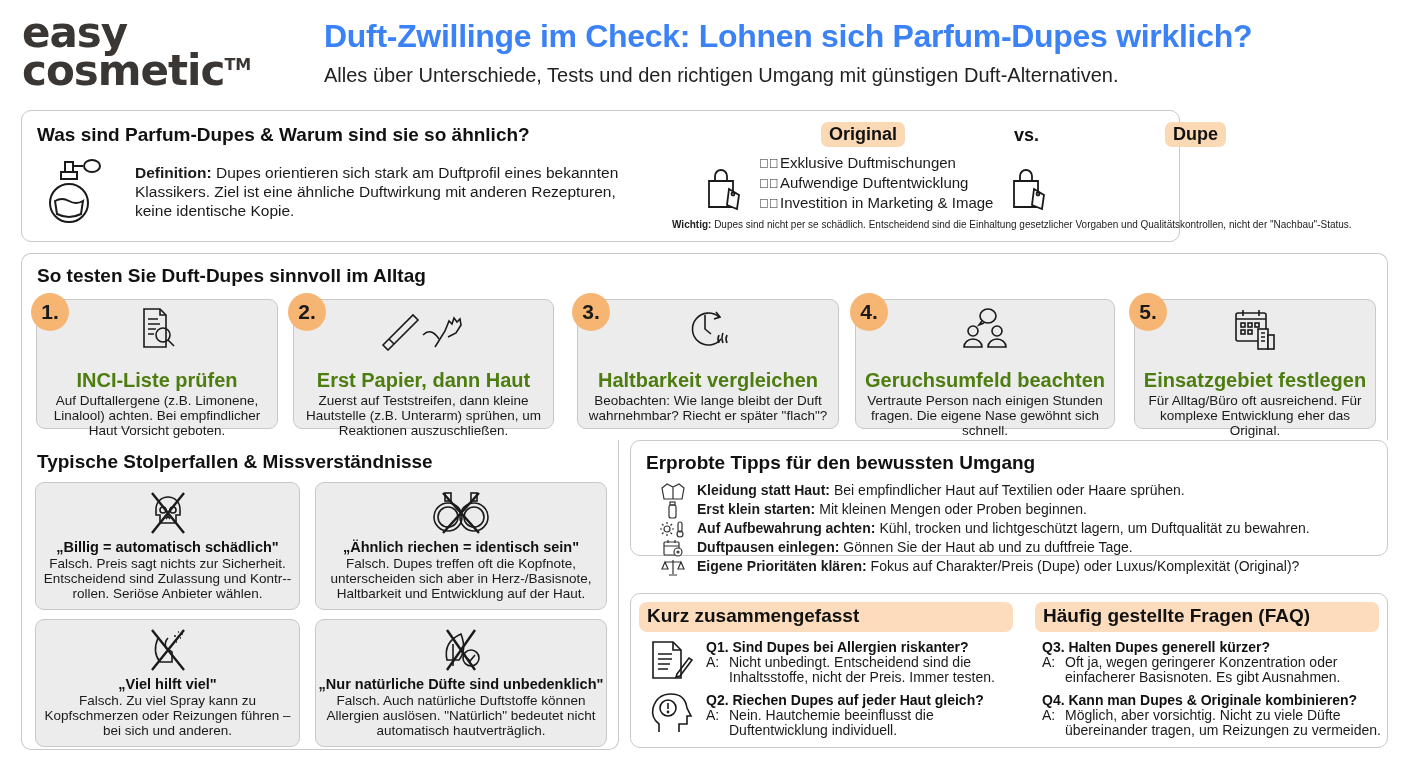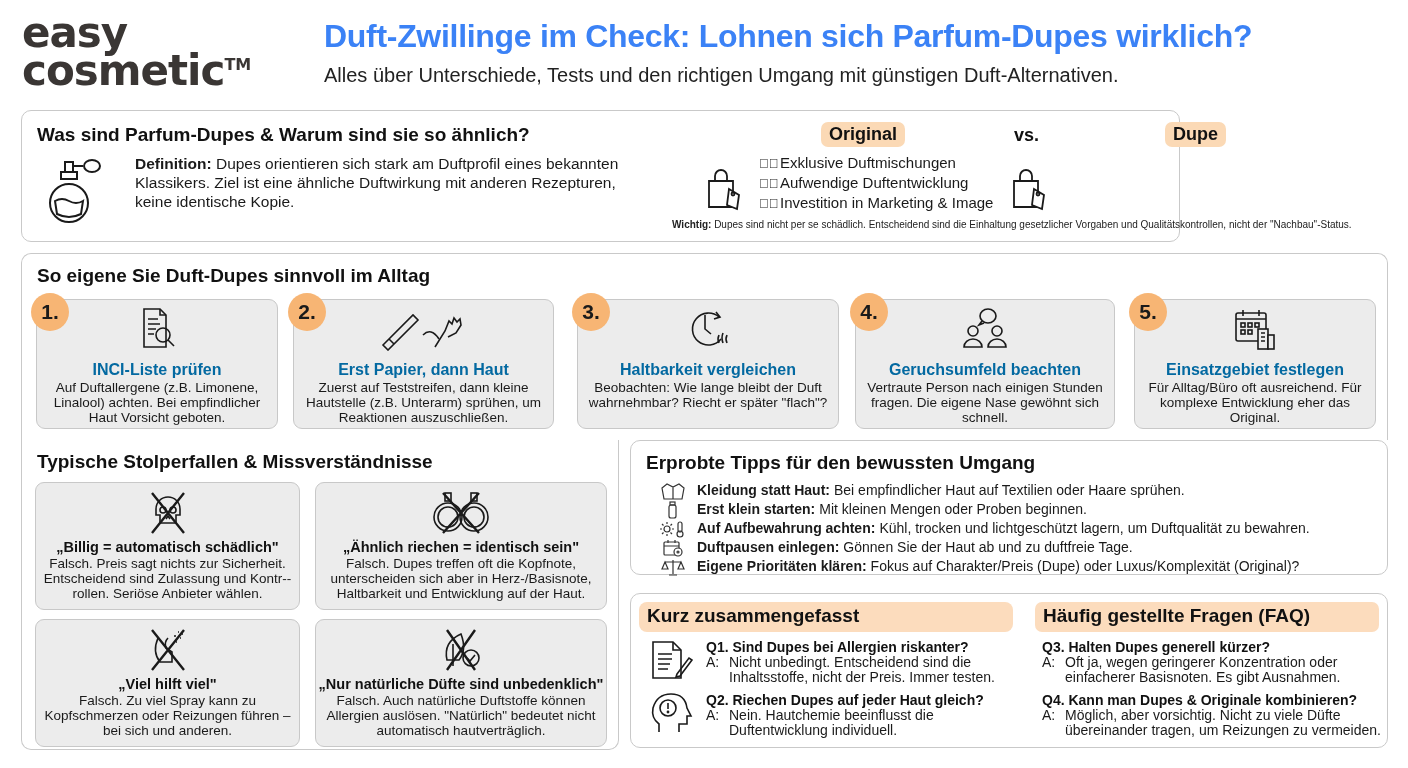--- a/index.html
+++ b/index.html
@@ -13,50 +13,50 @@
   .title { position: absolute; left: 324px; top: 18px; font-size: 32px; font-weight: bold; color: #3b82f6; letter-spacing: -0.3px; }
   .subtitle { position: absolute; left: 324px; top: 64px; font-size: 20px; color: #222; }
 
   .panel { position: absolute; border: 1.5px solid #c9c9c9; border-radius: 10px; background: #fff; }
   .panel-title { font-size: 19px; font-weight: bold; color: #111; position: absolute; }
 
   
   #p1 { left: 21px; top: 110px; width: 1159px; height: 132px; }
   #p1 .panel-title { left: 15px; top: 13px; }
   .perfume-icon { position: absolute; left: 26px; top: 45px; width: 56px; height: 72px; }
-  .def { position: absolute; left: 113px; top: 43px; width: 520px; font-size: 15.5px; line-height: 19px; color: #1a1a1a; }
+  .def { position: absolute; left: 113px; top: 52px; width: 520px; font-size: 15.5px; line-height: 19px; color: #1a1a1a; }
   .def b { font-weight: bold; }
   .pill { position: absolute; background: #fbd9b5; border-radius: 7px; font-weight: bold; font-size: 18px; padding: 2px 8px; color: #111; text-align: center; }
   .vs { position: absolute; font-weight: bold; font-size: 18px; color: #111; }
   .bag { position: absolute; width: 42px; height: 46px; }
   .chk-list { position: absolute; list-style: none; font-size: 15px; line-height: 19px; }
   .chk-list li { white-space: nowrap; }
   .chk-list li .ck { display: inline-block; width: 15px; font-size: 13px; margin-right: 6px; }
   .note { position: absolute; left: 650px; top: 108px; font-size: 10px; color: #222; white-space: nowrap; }
   .note b { font-weight: bold; }
 
   
   #p2 { left: 21px; top: 253px; width: 1367px; height: 187px; border-bottom: none; border-radius: 10px 10px 0 0; }
   #p2 .panel-title { left: 15px; top: 11px; }
   .step { position: absolute; top: 45px; height: 130px; background: #ececec; border: 1.5px solid #c8c8c8; border-radius: 9px; text-align: center; }
   .step .num { position: absolute; left: -6px; top: -7px; width: 38px; height: 38px; border-radius: 50%; background: #f7b574; font-weight: bold; font-size: 21px; line-height: 38px; text-align: center; color: #1a1a1a; }
   .step .ic { display: block; margin: 7px auto 0; width: 50px; height: 44px; }
-  .step .st { font-size: 16px; font-weight: bold; margin-top: 10px; color: #0369a1; }
+  .step .st { font-size: 20px; font-weight: bold; margin-top: 18px; color: #4d7c0f; }
   .step .sd { font-size: 13.5px; line-height: 15px; color: #1a1a1a; margin: 1px 8px 0; }
 
   
   #p3 { left: 21px; top: 440px; width: 598px; height: 310px; border-radius: 0 0 10px 10px; border-top: none; }
   #p3 .panel-title { left: 15px; top: 11px; }
   .pit { position: absolute; width: 265px; height: 128px; background: #ececec; border: 1.5px solid #c8c8c8; border-radius: 9px; text-align: center; }
   .pit .ic { display: block; margin: 6px auto 0; width: 44px; height: 46px; }
   .pit .pt { font-size: 14.5px; font-weight: bold; margin-top: 4px; color: #111; }
   .pit .pd { font-size: 13.5px; line-height: 15px; color: #1a1a1a; margin: 1px 4px 0; }
 
   
-  #p4 { left: 630px; top: 440px; width: 758px; height: 135px; padding-left: 45px; }
+  #p4 { left: 630px; top: 440px; width: 758px; height: 116px; padding-left: 45px; }
   #p4 .panel-title { left: 15px; top: 11px; }
   .tips { position: absolute; left: 28px; top: 40px; list-style: none; }
   .tips li { font-size: 14px; line-height: 19px; white-space: nowrap; display: flex; align-items: center; }
   .tips li .ti { display: inline-block; width: 28px; height: 18px; margin-right: 10px; }
   .tips li b { font-weight: bold; margin-right: 4px; }
 
   
   #p5 { left: 630px; top: 593px; width: 758px; height: 155px; }
   .hbar { position: absolute; top: 8px; height: 30px; background: #fcdcbd; border-radius: 7px; font-size: 19px; font-weight: bold; color: #111; padding: 3px 8px; }
   .qa { position: absolute; font-size: 14px; line-height: 15px; }
@@ -106,21 +106,21 @@
   <svg class="bag" style="left:988px;top:54px;" viewBox="0 0 42 46" fill="none" stroke="#1a1a1a" stroke-width="1.8">
     <path d="M4 16 h24 v26 h-24 z"></path>
       <path d="M10 16 v-5 a6 6 0 0 1 12 0 v5"></path>
     <path d="M24 24 l10 6 l-2 14 l-10 -4 z" fill="#fff"></path>
       <circle cx="28" cy="29" r="1.5"></circle>
   </svg>
   <div class="note"><b>Wichtig:</b> <span>Dupes sind nicht per se schädlich. Entscheidend sind die Einhaltung gesetzlicher Vorgaben und Qualitätskontrollen, nicht der "Nachbau"-Status.</span></div>
 </section>
 
 <section class="panel" id="p2">
-  <h2 class="panel-title">So eigene Sie Duft-Dupes sinnvoll im Alltag</h2>
+  <h2 class="panel-title">So testen Sie Duft-Dupes sinnvoll im Alltag</h2>
 
   <div class="step" style="left:14px;width:242px;">
     <div class="num">1.</div>
     <svg class="ic" viewBox="0 0 50 44" fill="none" stroke="#1a1a1a" stroke-width="1.6">
       <path d="M12 2 h16 l6 6 v32 h-22 z"></path>
         <path d="M28 2 v6 h6"></path>
       <path d="M16 12 h10 M16 17 h12 M16 22 h8 M16 27 h6"></path>
       <circle cx="31" cy="28" r="7"></circle>
         <path d="M36 33 l6 6"></path>
     </svg>

